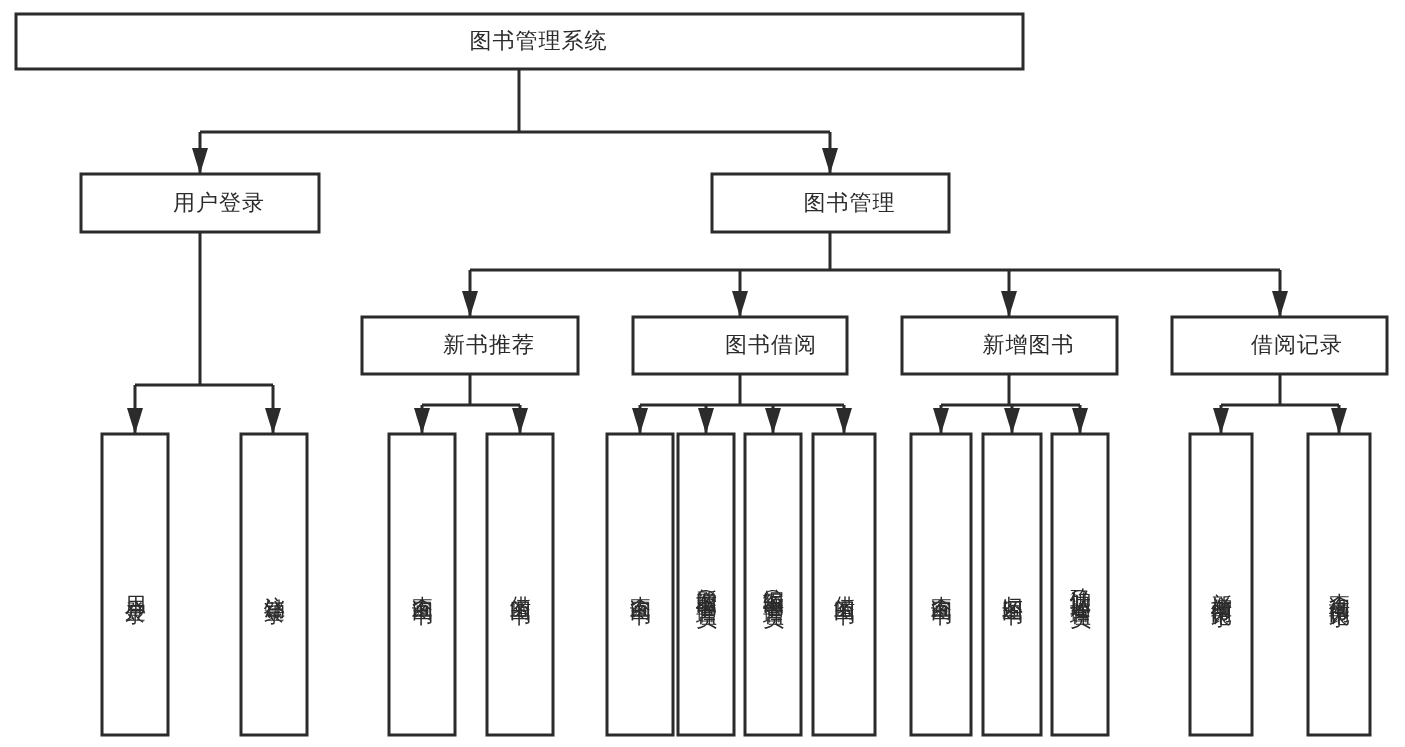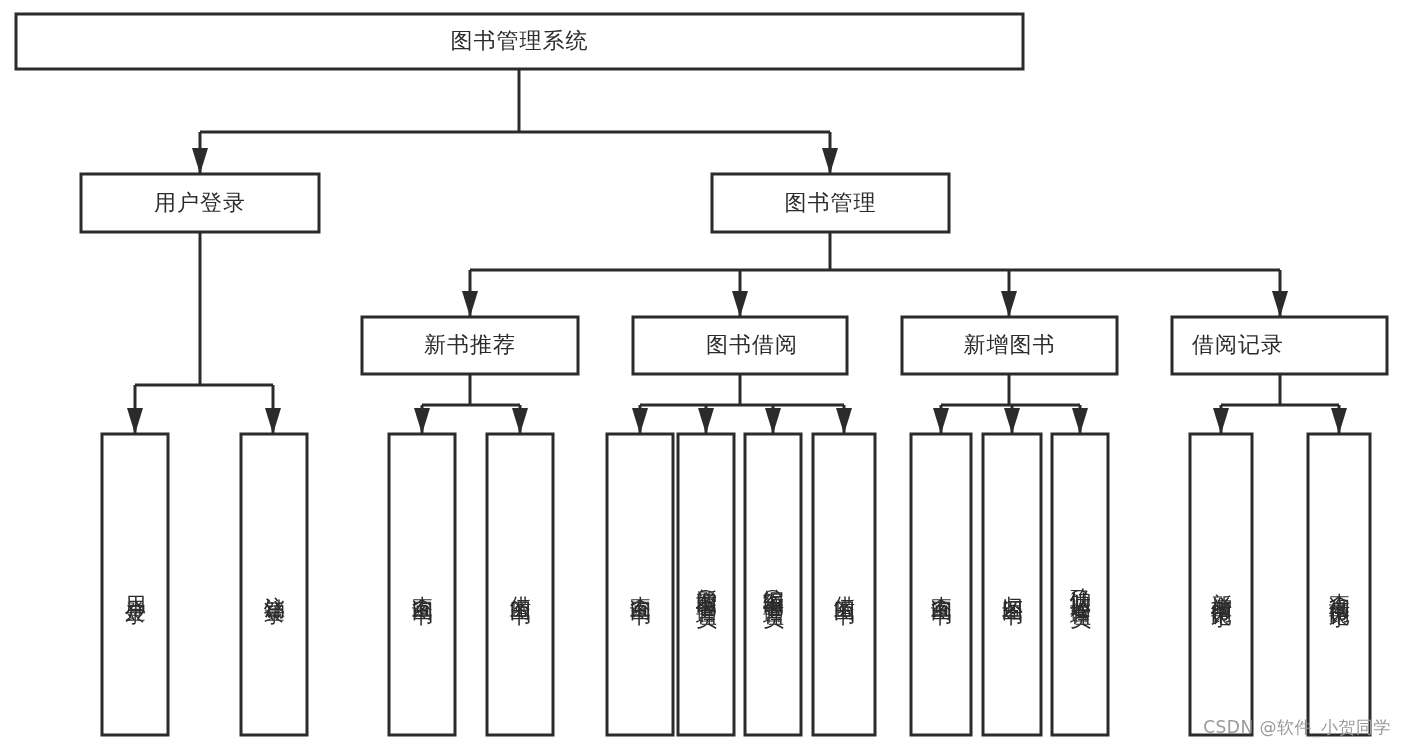--- a/index.html
+++ b/index.html
@@ -48,20 +48,21 @@
     align-items: center;
     justify-content: center;
     text-align: center;
     pointer-events: none;
     white-space: nowrap;
   }
   .node-label.horizontal {
     font-size: 22px;
     letter-spacing: 1px;
     line-height: 1.2;
+    padding-left: 19px;
   }
   .node-label.vertical {
     writing-mode: vertical-rl;
     text-orientation: upright;
     font-size: 21px;
     letter-spacing: 3px;
     line-height: 1.0;
     white-space: normal;
   }
   .watermark {
@@ -159,31 +160,30 @@
       </g>
   </svg>
 
   <div id="labels-layer">
       <div class="node-label horizontal" style="left: 16px; top: 14px; width: 1007px; height: 55px;">图书管理系统</div>
       <div class="node-label horizontal" style="left: 81px; top: 174px; width: 238px; height: 58px;">用户登录</div>
       <div class="node-label horizontal" style="left: 712px; top: 174px; width: 237px; height: 58px;">图书管理</div>
       <div class="node-label horizontal" style="left: 362px; top: 317px; width: 216px; height: 57px;">新书推荐</div>
       <div class="node-label horizontal" style="left: 633px; top: 317px; width: 214px; height: 57px; margin-left: 12px;">图书借阅</div>
       <div class="node-label horizontal" style="left: 902px; top: 317px; width: 215px; height: 57px;">新增图书</div>
-      <div class="node-label horizontal" style="left: 1148px; top: 317px; width: 180px; height: 57px;">借阅记录</div>
+      <div class="node-label horizontal" style="left: 1188px; top: 317px; width: 180px; height: 57px;">借阅记录</div>
       <div class="node-label vertical" style="left: 102px; top: 434px; width: 66px; height: 301px;">用户登录</div>
       <div class="node-label vertical" style="left: 241px; top: 434px; width: 66px; height: 301px;">注销登录</div>
       <div class="node-label vertical" style="left: 389px; top: 434px; width: 66px; height: 301px;">查询图书</div>
       <div class="node-label vertical" style="left: 487px; top: 434px; width: 66px; height: 301px;">借阅图书</div>
       <div class="node-label vertical" style="left: 607px; top: 434px; width: 66px; height: 301px;">查询图书</div>
       <div class="node-label vertical" style="left: 678px; top: 434px; width: 56px; height: 301px;">新增图书（管理员）</div>
       <div class="node-label vertical" style="left: 745px; top: 434px; width: 56px; height: 301px;">编辑图书（管理员）</div>
       <div class="node-label vertical" style="left: 813px; top: 434px; width: 62px; height: 301px;">借阅图书</div>
       <div class="node-label vertical" style="left: 911px; top: 434px; width: 60px; height: 301px;">查询图书</div>
       <div class="node-label vertical" style="left: 983px; top: 434px; width: 58px; height: 301px;">归还图书</div>
       <div class="node-label vertical" style="left: 1052px; top: 434px; width: 56px; height: 301px;">确认归还（管理员）</div>
       <div class="node-label vertical" style="left: 1190px; top: 434px; width: 62px; height: 301px;">新增借阅记录</div>
       <div class="node-label vertical" style="left: 1308px; top: 434px; width: 62px; height: 301px;">查询借阅记录</div>
     </div>
 
-  <div class="watermark">CSDN @软件_小贺同学</div>
 
 </div>
 
 </body></html>

